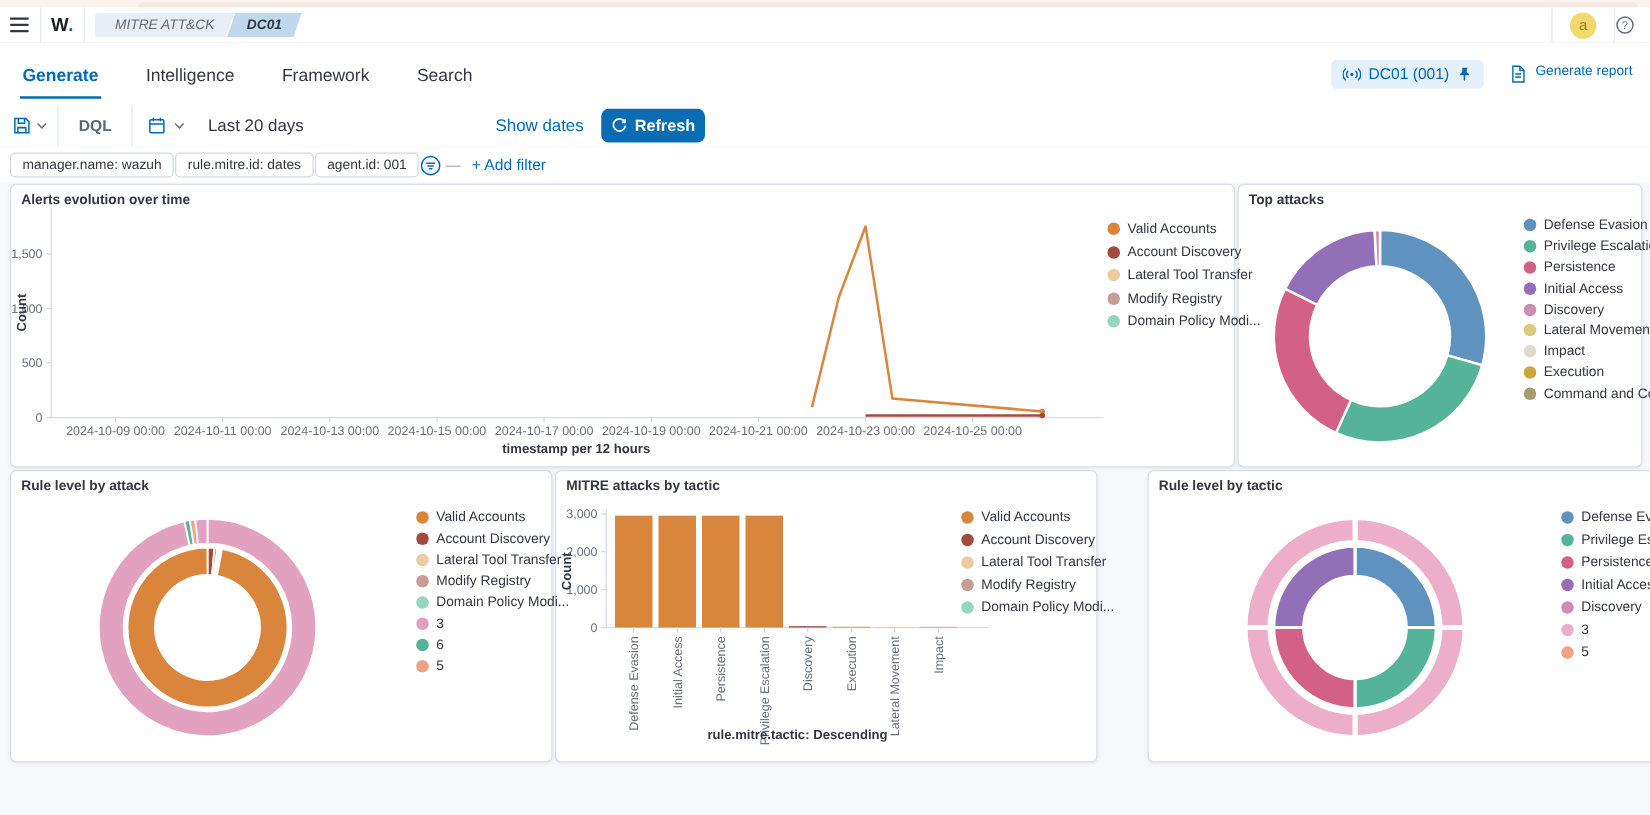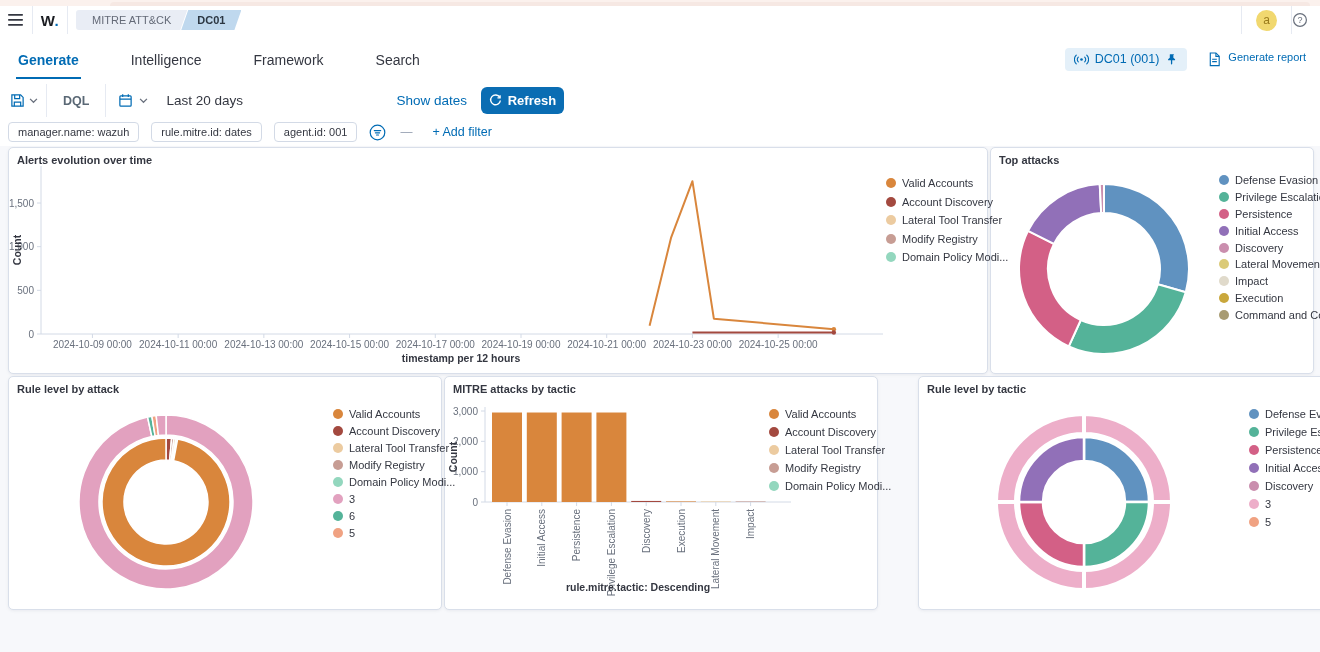--- a/index.html
+++ b/index.html
@@ -9,46 +9,46 @@
   
   #topstrip{left:0;top:0;width:1320px;height:6px;background:#FBF1ED;}
   #topstrip .tabhint{position:absolute;left:110px;top:2px;width:1200px;height:4px;background:#F6E8E3;border-radius:5px 5px 0 0;}
   
   #header{left:0;top:6px;width:1320px;height:28px;background:#fff;border-bottom:1px solid #D3DAE6;display:flex;align-items:center;}
   .vsep{width:1px;align-self:stretch;background:#E6EAF2;}
   .iconbtn{display:flex;align-items:center;justify-content:center;cursor:pointer;}
   #hamburger{width:32px;height:100%;}
   #logo{width:34px;text-align:center;font-weight:bold;font-size:15px;color:#1a1c21;letter-spacing:.5px;}
   #logo .dot{color:#006BB4;}
-  .crumbs{display:flex;align-items:center;margin-left:8px;}
+  .crumbs{display:flex;align-items:center;margin-left:8px;font-style:italic;}
   .crumb{height:20px;display:flex;align-items:center;font-size:11px;padding:0 16px;margin-right:-6px;}
   .crumb.first{background:#E9EDF5;color:#646A77;clip-path:polygon(0 0,100% 0,calc(100% - 7px) 100%,0 100%);border-radius:3px 0 0 3px;}
   .crumb.last{background:#BFD8EE;color:#2b3642;font-weight:bold;clip-path:polygon(7px 0,100% 0,calc(100% - 7px) 100%,0 100%);}
   #header .right{margin-left:auto;display:flex;align-items:center;height:100%;}
   #avatar{width:21px;height:21px;border-radius:50%;background:#F1D86F;color:#9A7B1C;font-size:12px;display:flex;align-items:center;justify-content:center;margin:0 14px;}
   #help{margin-right:12px;}
   
   #tabsrow{left:0;top:34px;width:1320px;height:50px;border-bottom:1px solid #D3DAE6;display:flex;align-items:center;background:#fff;}
-  .tab{margin-left:48px;font-size:14px;color:#343741;padding:13px 2px 9px 2px;border-bottom:2px solid transparent;cursor:pointer;}
+  .tab{margin-left:34px;font-size:14px;color:#343741;padding:13px 2px 9px 2px;border-bottom:2px solid transparent;cursor:pointer;}
   .tab:first-child{margin-left:16px;}
   .tab.active{color:#006BB4;border-bottom-color:#006BB4;font-weight:bold;}
   #tabsrow .right{margin-left:auto;display:flex;align-items:center;gap:20px;padding-right:14px;}
   #agent-pill{display:flex;align-items:center;gap:6px;background:#E4F0F9;border-radius:4px;padding:4px 9px;color:#006BB4;font-size:12.5px;cursor:pointer;}
   #gen-report{display:flex;gap:6px;color:#006BB4;font-size:11px;cursor:pointer;}
   
   #searchrow{left:0;top:84px;width:1320px;height:33px;display:flex;align-items:center;border-bottom:1px solid #E0E5EE;background:#fff;}
   #saveq{display:flex;align-items:center;gap:4px;padding:0 8px 0 10px;cursor:pointer;}
   #search-input{flex:1;font-size:14px;color:#98A2B3;padding-left:8px;}
   #dql{font-size:12.5px;color:#5A6875;font-weight:bold;padding:0 16px;cursor:pointer;}
   #datepick{display:flex;align-items:center;gap:6px;padding:0 12px;cursor:pointer;}
   #range-label{font-size:13.5px;color:#343741;padding:0 6px;min-width:210px;}
   #show-dates{font-size:13.5px;color:#006BB4;padding:0 14px;cursor:pointer;}
   #refresh-btn{width:83px;height:27px;margin-right:4px;background:#0A6DB3;color:#fff;border:none;border-radius:6px;font-size:13px;font-weight:bold;display:flex;align-items:center;justify-content:center;gap:6px;cursor:pointer;font-family:inherit;}
   
-  #filterrow{left:0;top:117px;width:1320px;height:30px;display:flex;align-items:center;gap:12px;padding-left:8px;box-sizing:border-box;background:#fff;}
+  #filterrow{left:0;top:117px;width:1320px;height:30px;display:flex;align-items:center;gap:1px;padding-left:8px;box-sizing:border-box;background:#fff;}
   .pill{border:1px solid #D3DAE6;border-radius:4px;background:#fff;font-size:11px;color:#343741;padding:3px 9px;cursor:pointer;white-space:nowrap;}
   #filter-dash{color:#98A2B3;font-size:12px;margin:0 2px;}
   #add-filter{color:#006BB4;font-size:12.5px;margin-left:6px;cursor:pointer;}
   
   #main{left:0;top:146px;width:1320px;height:506px;background:#F7F8FB;}
   .panel{position:absolute;background:#fff;border:1px solid #D9DFEA;border-radius:5px;box-shadow:0 1px 3px rgba(110,120,140,.10);}
   .ptitle{position:absolute;left:8px;top:6px;font-size:11px;font-weight:bold;color:#343741;z-index:2;}
   .chartsvg{position:absolute;left:0;top:0;}
   .legend{position:absolute;z-index:2;}
   .leg-item{display:flex;align-items:center;gap:6px;height:17px;cursor:pointer;}

